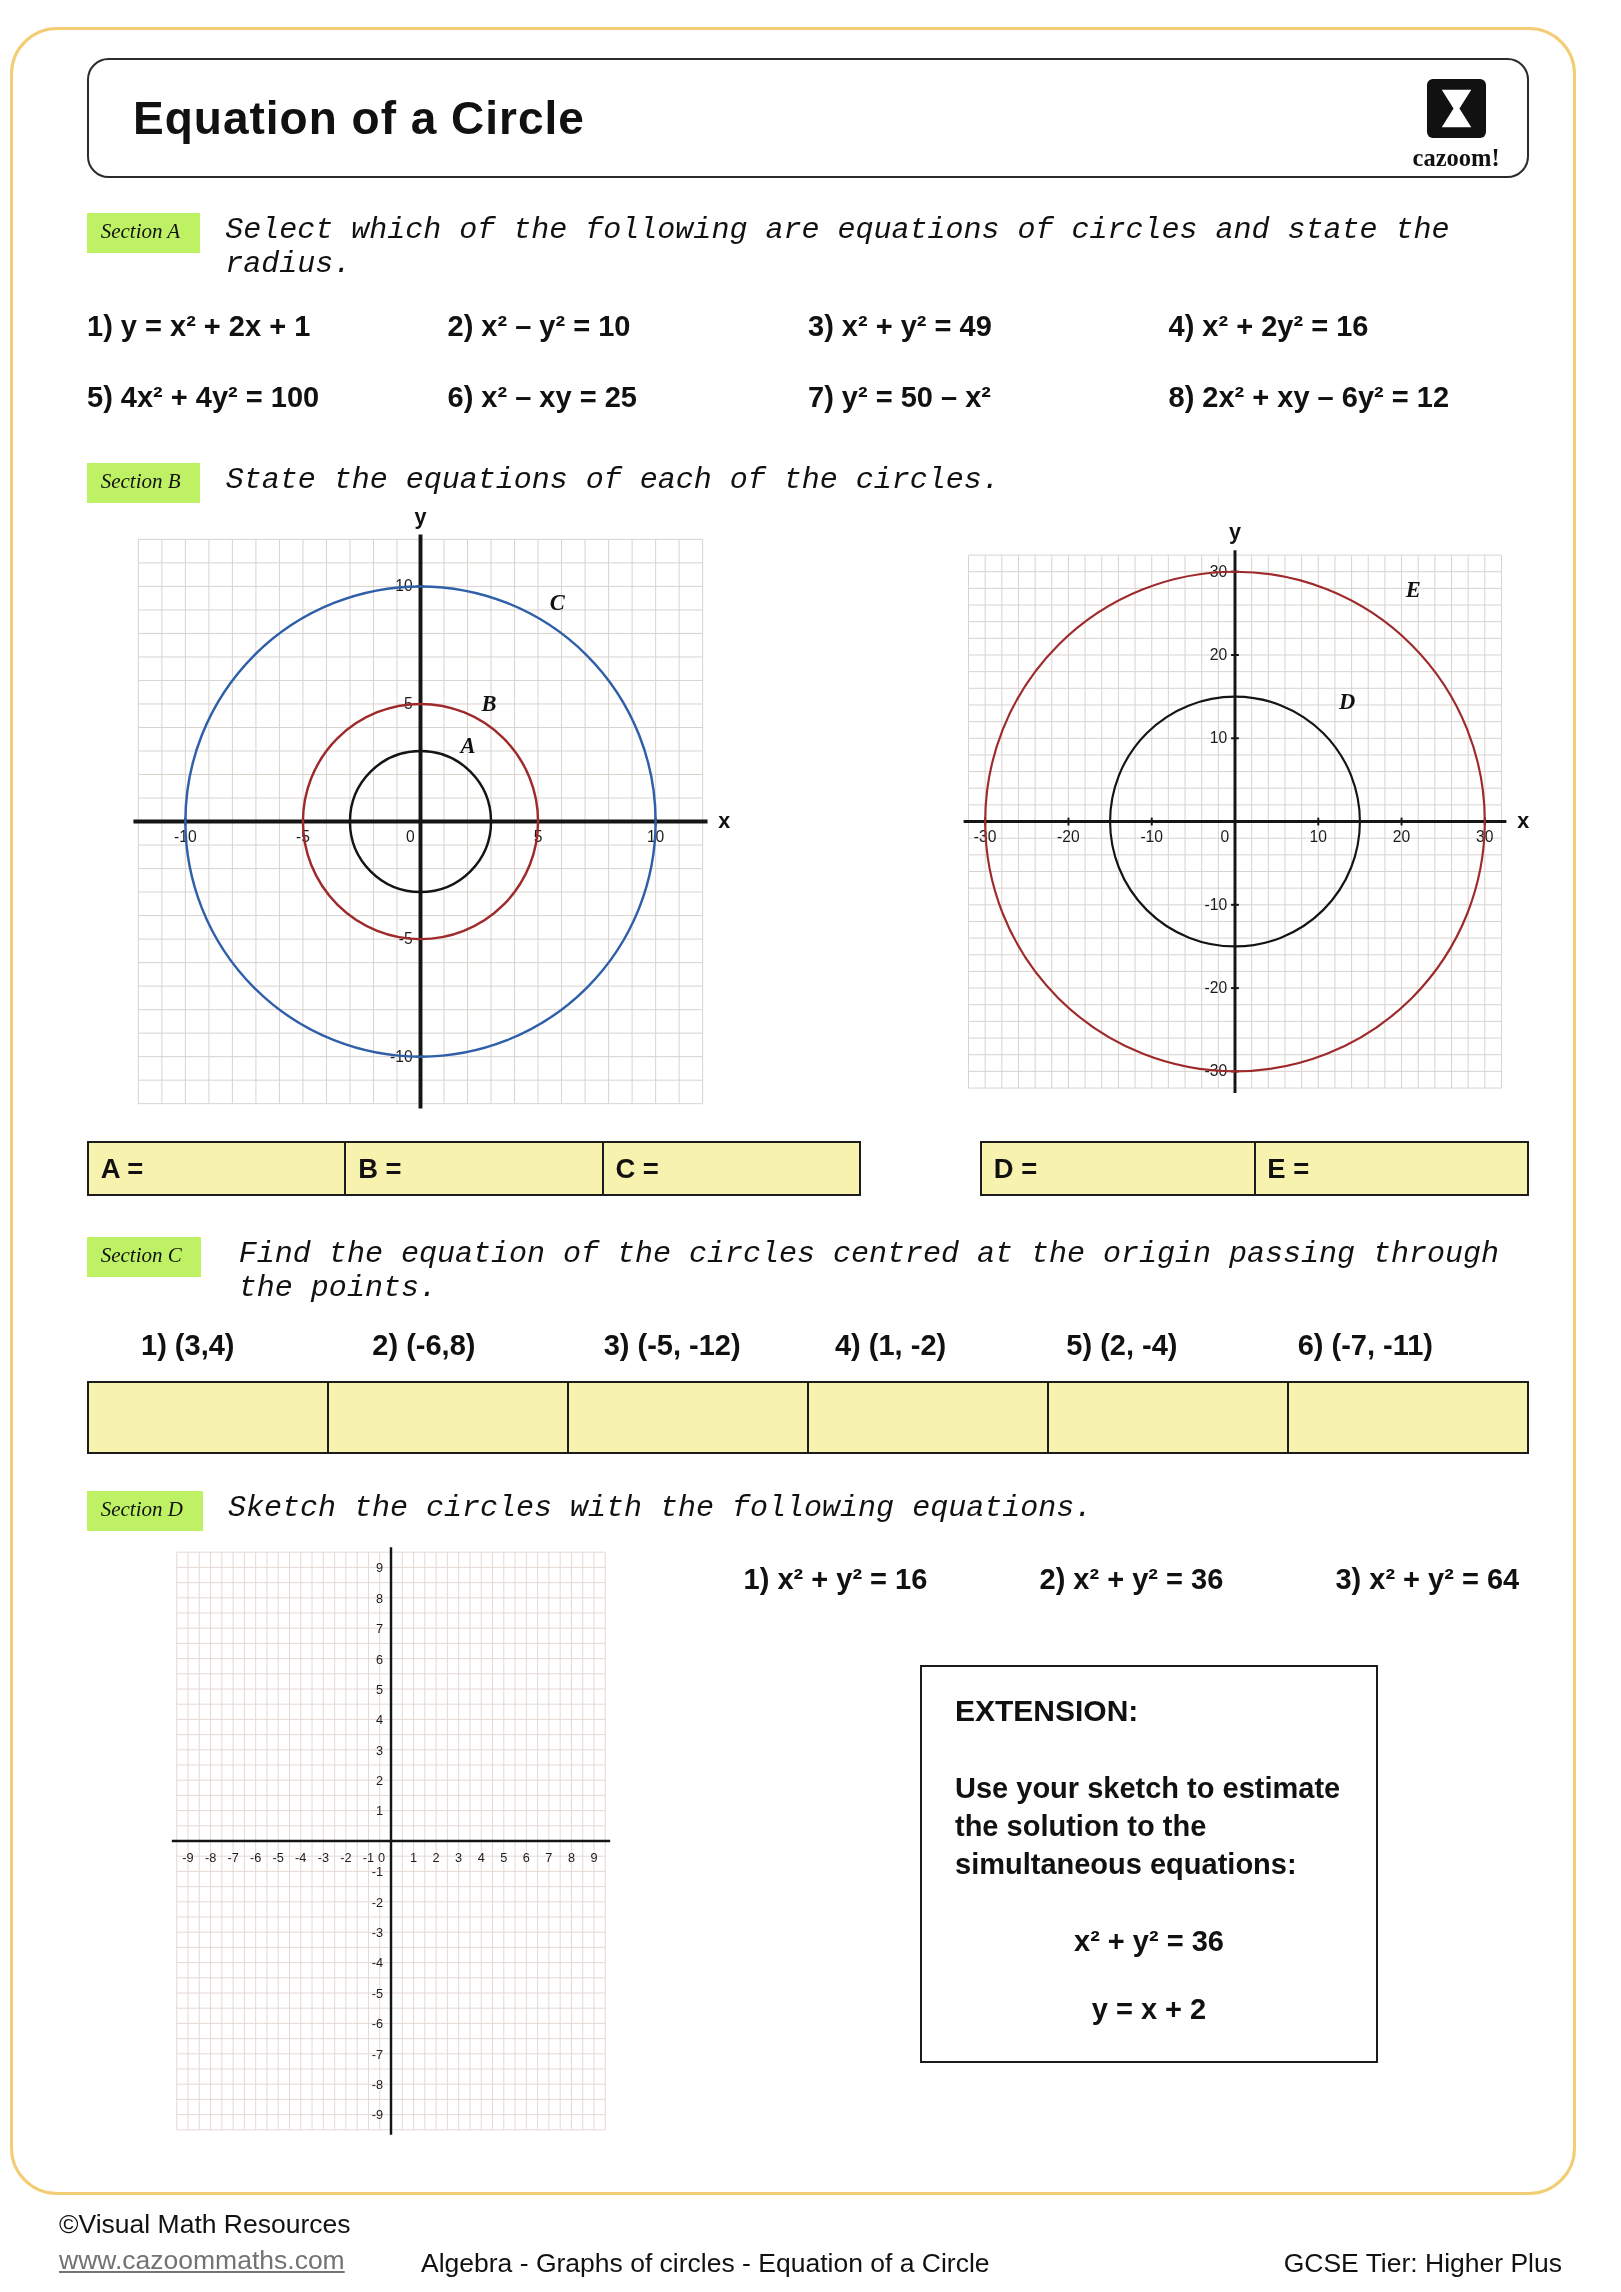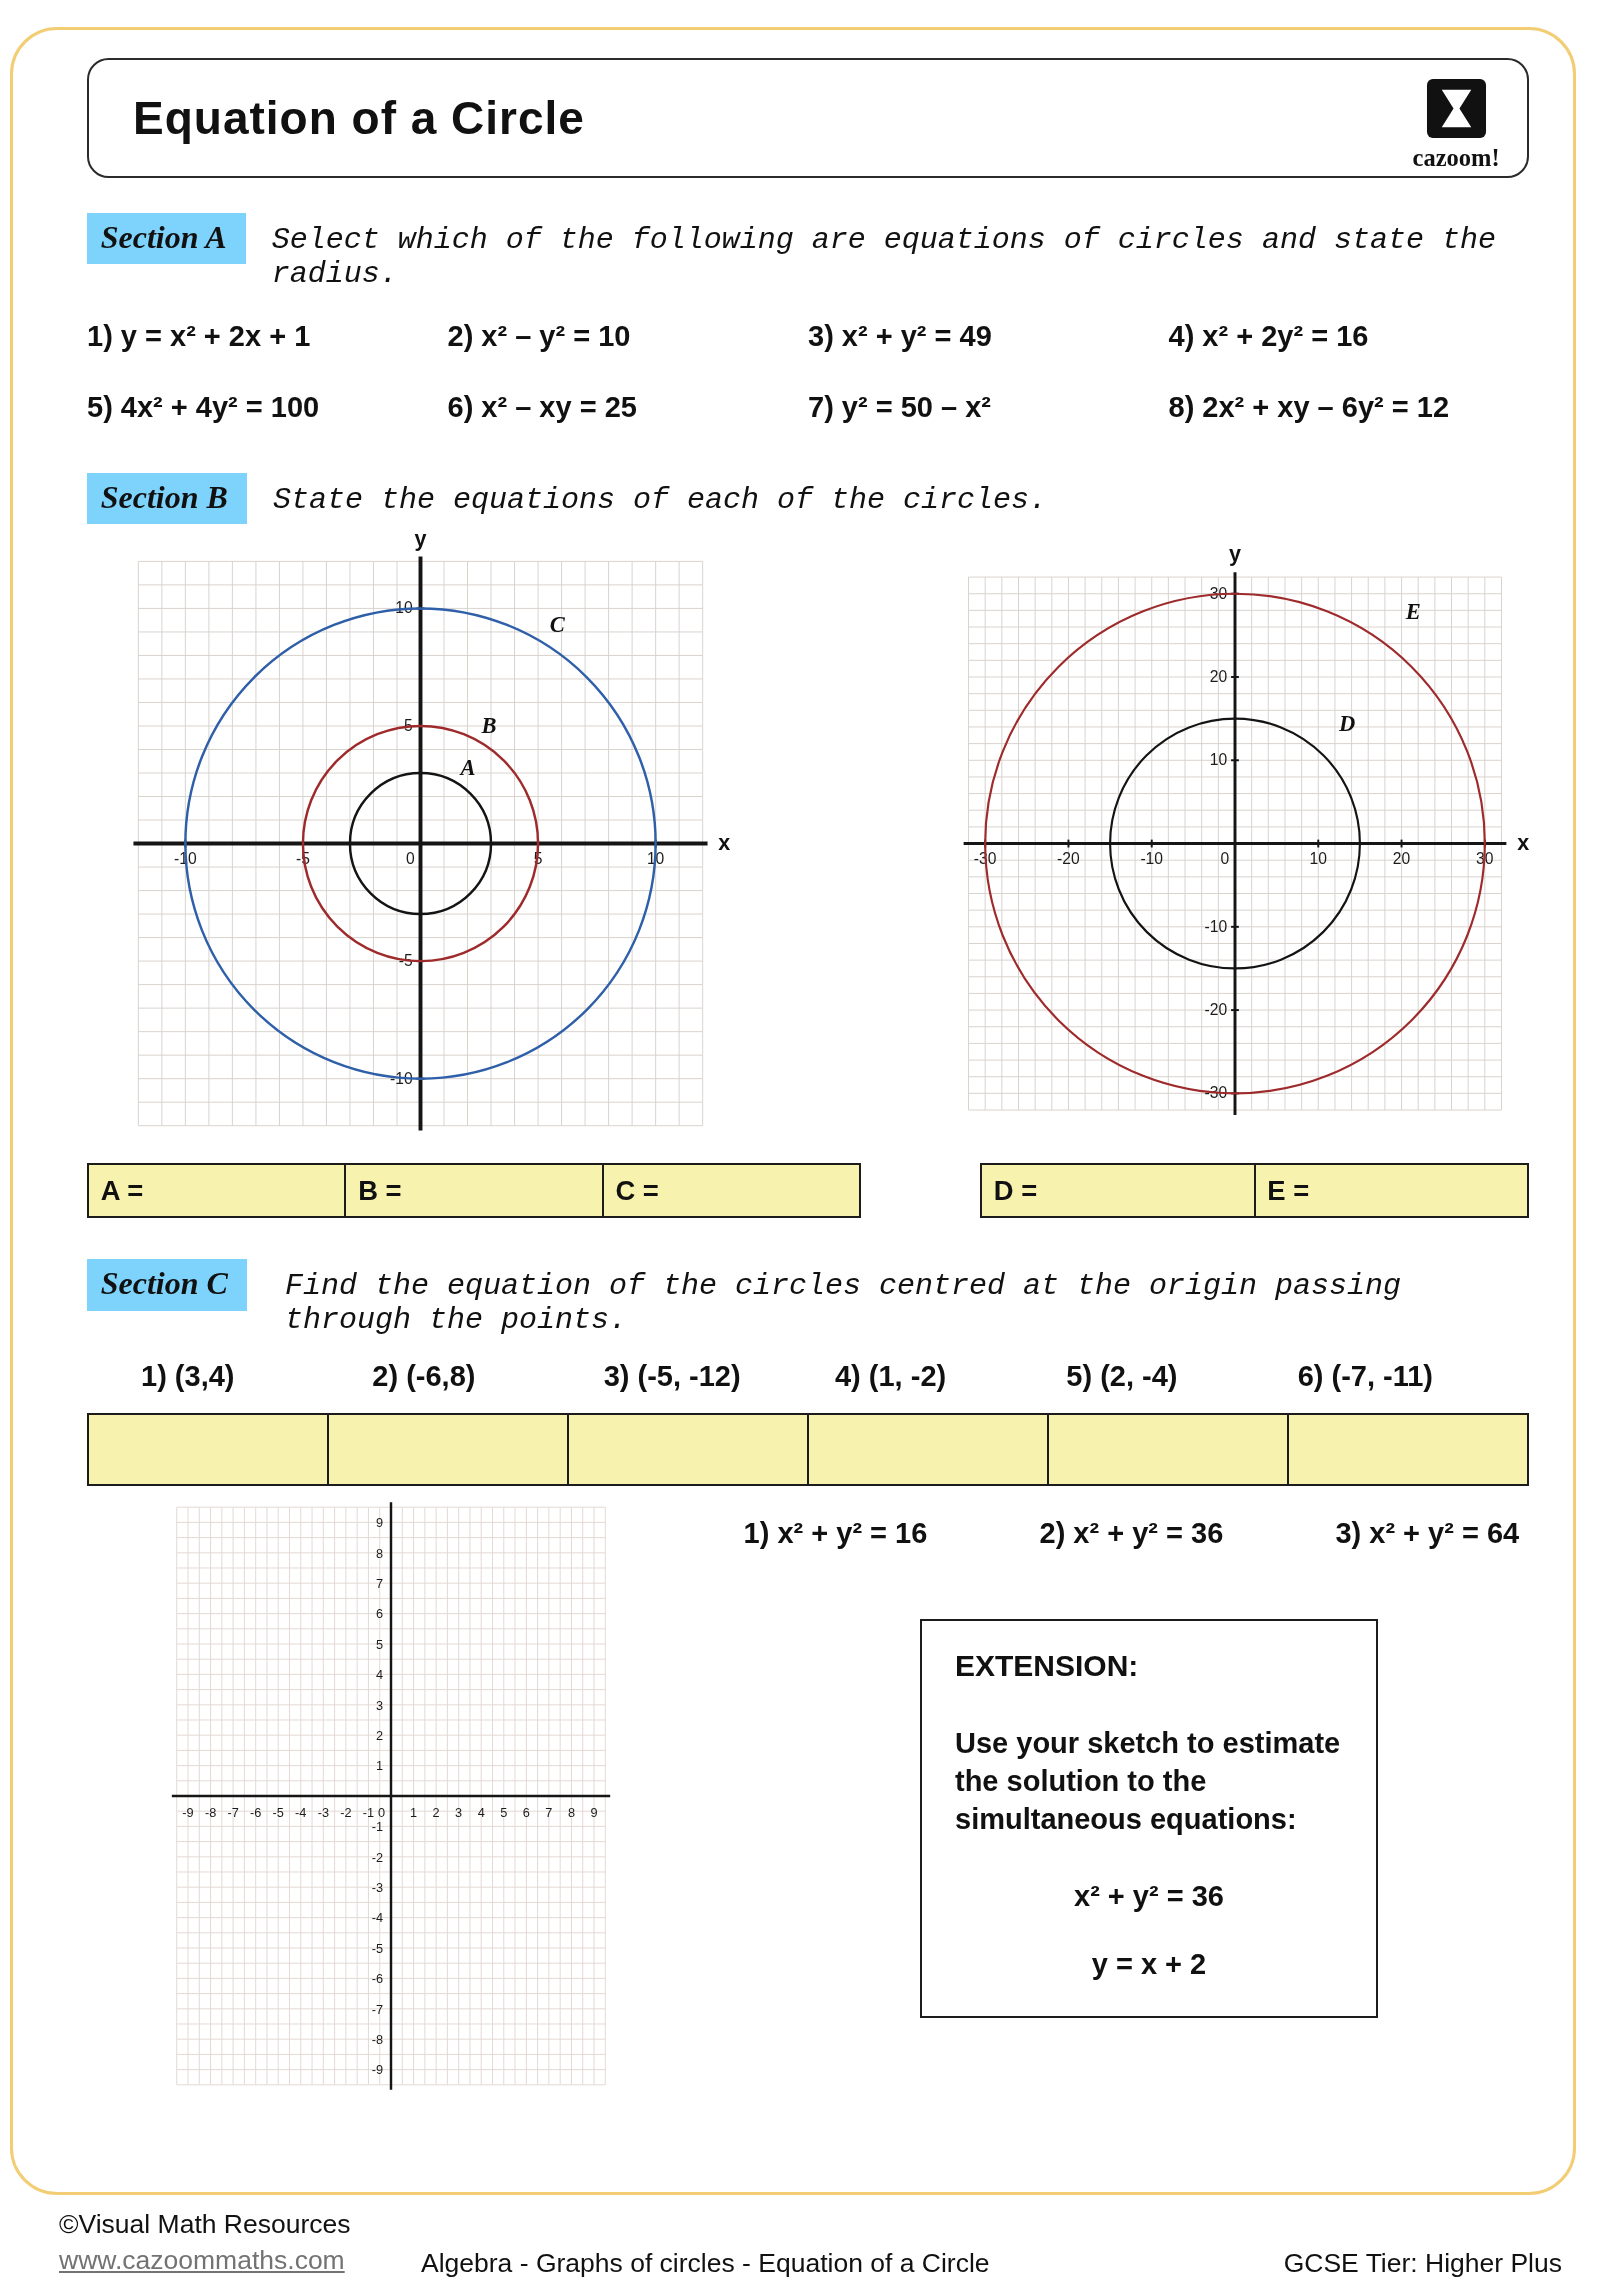--- a/index.html
+++ b/index.html
@@ -15,22 +15,22 @@
   .header-box{
     height:120px;border:2.9px solid #2b2b2b;border-radius:21.6px;
     display:flex;align-items:center;justify-content:space-between;
     padding:0 27.4px 0 44px;box-sizing:border-box;margin-bottom:35px;
   }
   .page-title{font-size:46px;font-weight:bold;letter-spacing:1px;margin:0;}
   .logo{display:flex;flex-direction:column;align-items:center;margin-top:13.7px;}
   .logo-text{font-family:"Liberation Serif",serif;font-weight:bold;font-size:24.5px;margin-top:1px;}
   .section-head{display:flex;align-items:baseline;}
   .sec-label{
-    background:#7dd3fc;font-family:"Liberation Serif",serif;font-style:italic;
-    font-weight:bold;font-size:32px;padding:5.9px 19.6px 8.8px 13.7px;white-space:nowrap;
+    background:#bef264;font-family:"Liberation Serif",serif;font-style:italic;
+    font-weight:normal;font-size:21px;padding:5.9px 19.6px 8.8px 13.7px;white-space:nowrap;
   }
   .sec-instr{font-family:Liberation Mono, monospace;font-style:italic;font-size:30px;margin-left:25.5px;}
   .eq-grid{
     display:grid;grid-template-columns:repeat(4,1fr);row-gap:38px;
     margin-top:29px;font-weight:bold;font-size:29px;
   }
   .mt-b{margin-top:49px;}
   .graphs-row{display:flex;justify-content:space-between;margin-top:7.8px;}
   .graph{line-height:0;}
   .answers-row{display:flex;justify-content:space-between;margin-top:3.9px;}
@@ -333,20 +333,24 @@
   </div>
   <div class="answers-c">
     <div class="ans-cell"></div>
     <div class="ans-cell"></div>
     <div class="ans-cell"></div>
     <div class="ans-cell"></div>
     <div class="ans-cell"></div>
     <div class="ans-cell"></div>
   </div>
 
+  <div class="section-head mt-d">
+    <span class="sec-label">Section D</span>
+    <span class="sec-instr">Sketch the circles with the following equations.</span>
+  </div>
   <div class="secd-row">
     <div class="graph"><svg width="608" height="608" viewBox="0 0 620 620">
           <line x1="91.5" y1="15.5" x2="91.5" y2="604.5" stroke="#e3d8d3" stroke-width="1"></line>
           <line x1="91.5" y1="604.5" x2="528.5" y2="604.5" stroke="#e3d8d3" stroke-width="1"></line>
           <line x1="103" y1="15.5" x2="103" y2="604.5" stroke="#e3d8d3" stroke-width="1"></line>
           <line x1="91.5" y1="589" x2="528.5" y2="589" stroke="#e3d8d3" stroke-width="1"></line>
           <line x1="114.5" y1="15.5" x2="114.5" y2="604.5" stroke="#e3d8d3" stroke-width="1"></line>
           <line x1="91.5" y1="573.5" x2="528.5" y2="573.5" stroke="#e3d8d3" stroke-width="1"></line>
           <line x1="126" y1="15.5" x2="126" y2="604.5" stroke="#e3d8d3" stroke-width="1"></line>
           <line x1="91.5" y1="558" x2="528.5" y2="558" stroke="#e3d8d3" stroke-width="1"></line>

